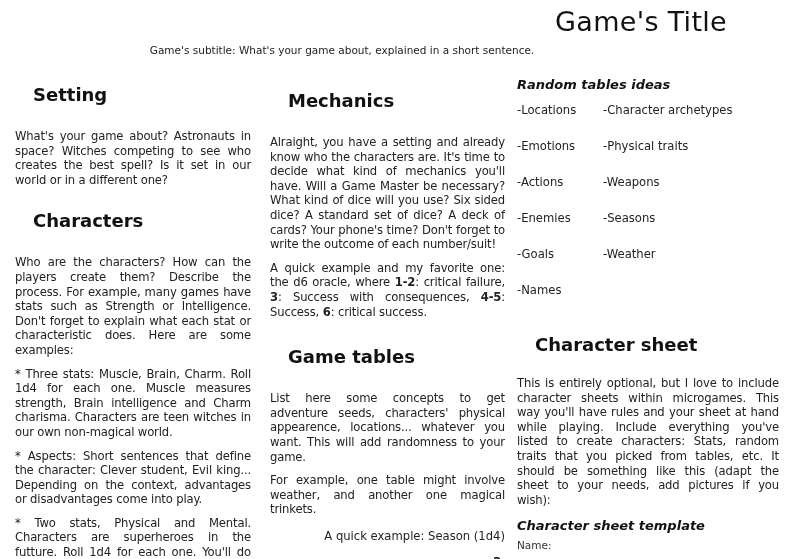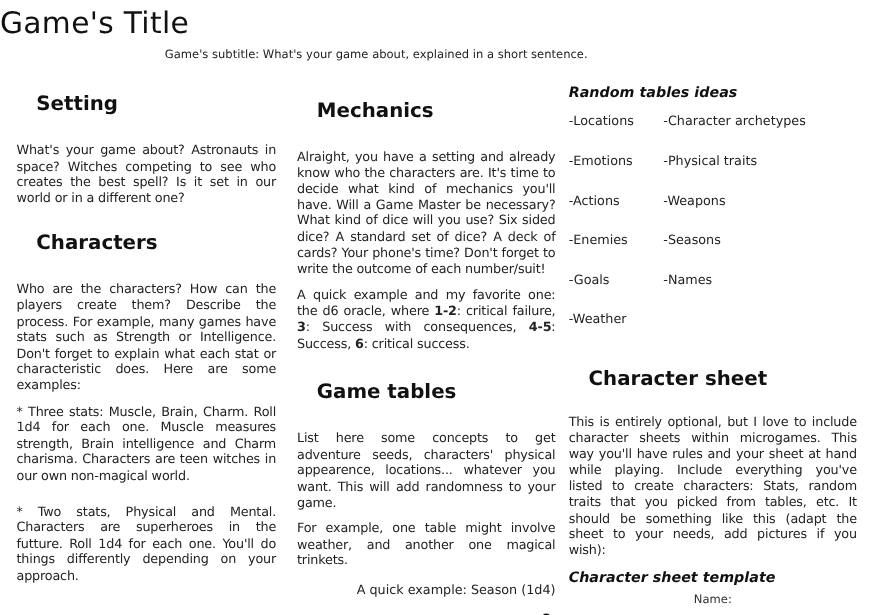--- a/index.html
+++ b/index.html
@@ -1,51 +1,52 @@
 <!DOCTYPE html>
 <html><head>
   <meta charset="utf-8">
   <style>
     html, body { margin:0; padding:0; background:#ffffff; }
     body { width:794px; height:559px; overflow:hidden; position:relative; color:#1a1a1a; font-family:"DejaVu Sans", sans-serif; }
-    .title { position:absolute; left:0; width:727px; top:6px; text-align:left; font-size:27px; font-weight:normal; letter-spacing:0.3px; color:#111; font-family:"DejaVu Sans", sans-serif; }
+    .title { position:absolute; left:0; width:727px; top:6px; text-align:right; font-size:27px; font-weight:normal; letter-spacing:0.3px; color:#111; font-family:"DejaVu Sans", sans-serif; }
     .subtitle { position:absolute; left:0; width:684px; top:44px; text-align:center; font-size:10.5px; color:#222; }
     .col { position:absolute; top:66px; }
     .col1 { left:15px; width:236px; }
     .col2 { left:270px; width:235px; top:72px; }
     .col3 { left:517px; width:262px; top:76px; }
     h2 { margin:18px; font-size:18px; font-weight:bold; color:#111; line-height:22px; }
     h3 { margin:0; font-size:13px; font-weight:bold; color:#111; line-height:18px;font-style:italic; }
     p { margin:0; font-size:11.6px; line-height:14.6px; text-align:justify; color:#222; letter-spacing:-0.15px; }
     .gap { height:9px; }
     .gap-s { height:5px; }
     .ideas { display:grid; grid-template-columns:86px 170px; row-gap:12px; margin-top:4px; }
     .ideas span { font-size:11.6px; line-height:24px; color:#222; }
     .season-row { font-size:11.6px; line-height:14.6px; color:#222; margin-top:12px;text-align:right; }
     .season-row b { color:#111; }
     .season-row .pair { display:inline-block; width:64px; }
-    .field { font-size:10.5px; line-height:14px; color:#333; margin-top:9px;text-align:center; }
+    .field { font-size:10.5px; line-height:14px; color:#333; margin-top:9px; }
   </style>
 </head>
 <body>
 
 <div class="title">Game's Title</div>
 <div class="subtitle">Game's subtitle: What's your game about, explained in a short sentence.</div>
 
 <div class="col col1">
   <h2>Setting</h2>
   <div class="gap-s"></div>
   <p>What's your game about? Astronauts in space? Witches competing to see who creates the best spell? Is it set in our world or in a different one?</p>
   <div class="gap-s"></div>
   <h2>Characters</h2>
   <div class="gap-s"></div>
   <p>Who are the characters? How can the players create them? Describe the process. For example, many games have stats such as Strength or Intelligence. Don't forget to explain what each stat or characteristic does. Here are some examples:</p>
   <div class="gap"></div>
   <p>* Three stats: Muscle, Brain, Charm. Roll 1d4 for each one. Muscle measures strength, Brain intelligence and Charm charisma. Characters are teen witches in our own non-magical world.</p>
   <div class="gap"></div>
+  <p>* Aspects: Short sentences that define the character: Clever student, Evil king... Depending on the context, advantages or disadvantages come into play.</p>
   <div class="gap"></div>
   <p>* Two stats, Physical and Mental. Characters are superheroes in the futture. Roll 1d4 for each one. You'll do things differently depending on your approach.</p>
 </div>
 
 <div class="col col2">
   <h2>Mechanics</h2>
   <div class="gap-s"></div>
   <p>Alraight, you have a setting and already know who the characters are. It's time to decide what kind of mechanics you'll have. Will a Game Master be necessary? What kind of dice will you use? Six sided dice? A standard set of dice? A deck of cards? Your phone's time? Don't forget to write the outcome of each number/suit!</p>
   <div class="gap"></div>
   <p><span>A quick example and my favorite one: the d6 oracle, where </span><b>1-2</b><span>: critical failure, </span><b>3</b><span>: Success with consequences, </span><b>4-5</b><span>: Success, </span><b>6</b><span>: critical success.</span></p>
@@ -69,22 +70,22 @@
   <div class="ideas">
     <span>-Locations</span>
     <span>-Character archetypes</span>
     <span>-Emotions</span>
     <span>-Physical traits</span>
     <span>-Actions</span>
     <span>-Weapons</span>
     <span>-Enemies</span>
     <span>-Seasons</span>
     <span>-Goals</span>
+    <span>-Weather</span>
     <span>-Names</span>
-    <span>-Weather</span>
   </div>
   <div style="height:14px"></div>
   <h2>Character sheet</h2>
   <div style="height:2px"></div>
   <p>This is entirely optional, but I love to include character sheets within microgames. This way you'll have rules and your sheet at hand while playing. Include everything you've listed to create characters: Stats, random traits that you picked from tables, etc. It should be something like this (adapt the sheet to your needs, add pictures if you wish):</p>
   <div style="height:10px"></div>
   <h3>Character sheet template</h3>
   <div class="field" style="margin-top:3px">Name:</div>
   <div class="field">Stat list:</div>
 </div>

